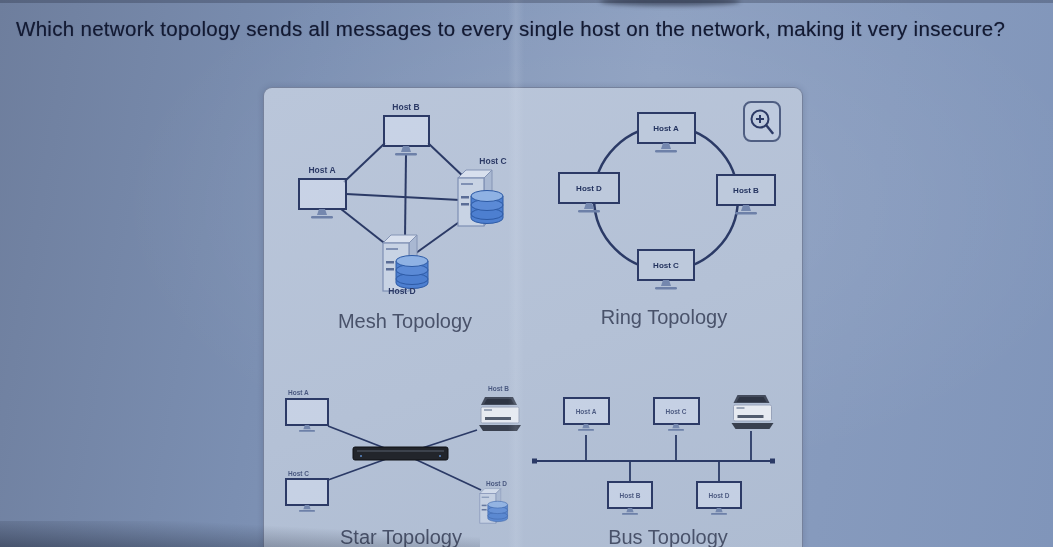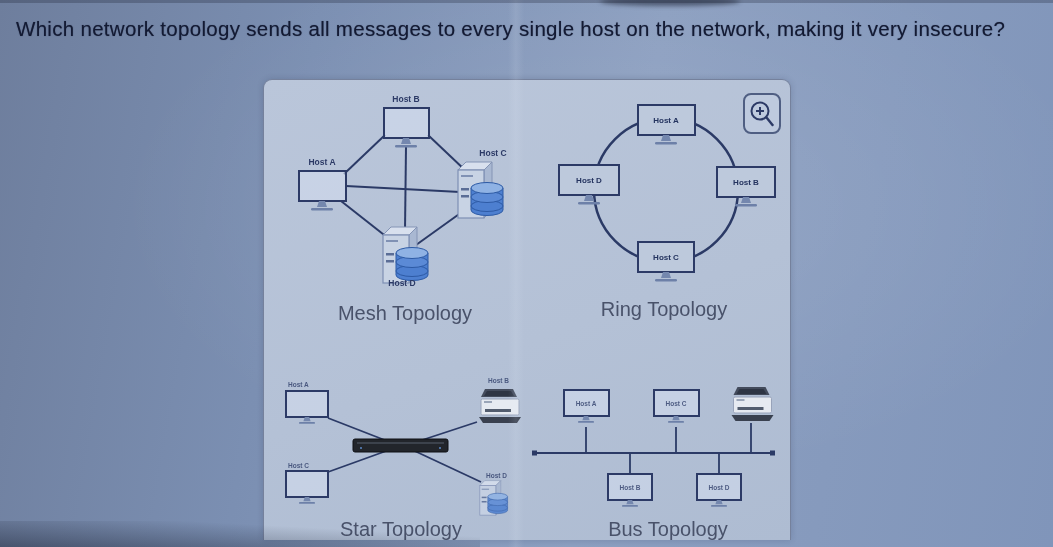--- a/index.html
+++ b/index.html
@@ -9,24 +9,25 @@
       radial-gradient(ellipse 900px 500px at 58% 38%, rgba(255,255,255,0.10), rgba(255,255,255,0) 55%),
       linear-gradient(100deg,#6e7e9d 0%,#7b8fb2 28%,#8c9fc0 58%,#8095ba 100%);
     font-family:"Liberation Sans",sans-serif;
   }
   .question{
     position:absolute;left:16px;top:17px;width:1030px;
     font-size:20.5px;letter-spacing:0.3px;color:#131a33;
     text-shadow:0 0 1px rgba(19,26,51,0.55);
   }
   .panel{
-    position:absolute;left:263px;top:79px;width:526px;height:460px;
+    position:absolute;left:263px;top:87px;width:526px;height:460px;
     background:linear-gradient(160deg,#bac6da 0%,#b4c1d6 55%,#aebcd2 100%);
     border:1px solid #75819c;border-bottom:none;border-radius:9px 9px 0 0;
     box-shadow:0 0 6px rgba(30,40,70,0.18);
+    padding-left:12px;
   }
   .panel svg.diagram{position:absolute;left:0;top:0;filter:blur(0.3px);}
   .zoom-btn{
     position:absolute;left:479px;top:13px;width:38px;height:41px;
     border:2px solid #4f5e82;border-radius:8px;
     background:rgba(200,211,230,0.45);
     display:flex;align-items:center;justify-content:center;
     padding:0;cursor:pointer;
   }
   .overlay{position:absolute;pointer-events:none;}

